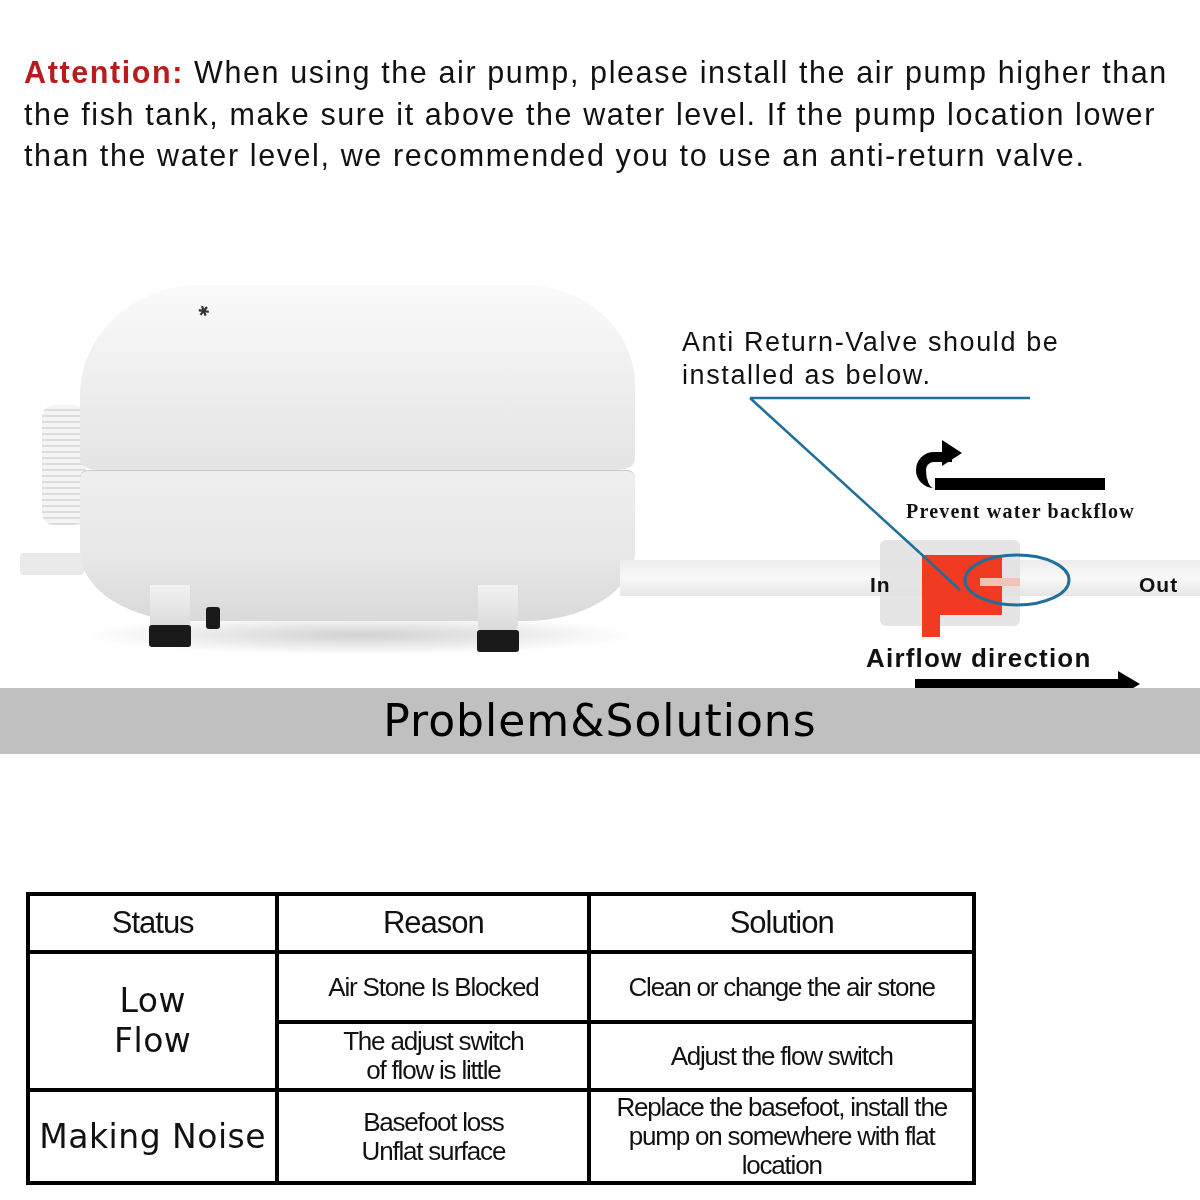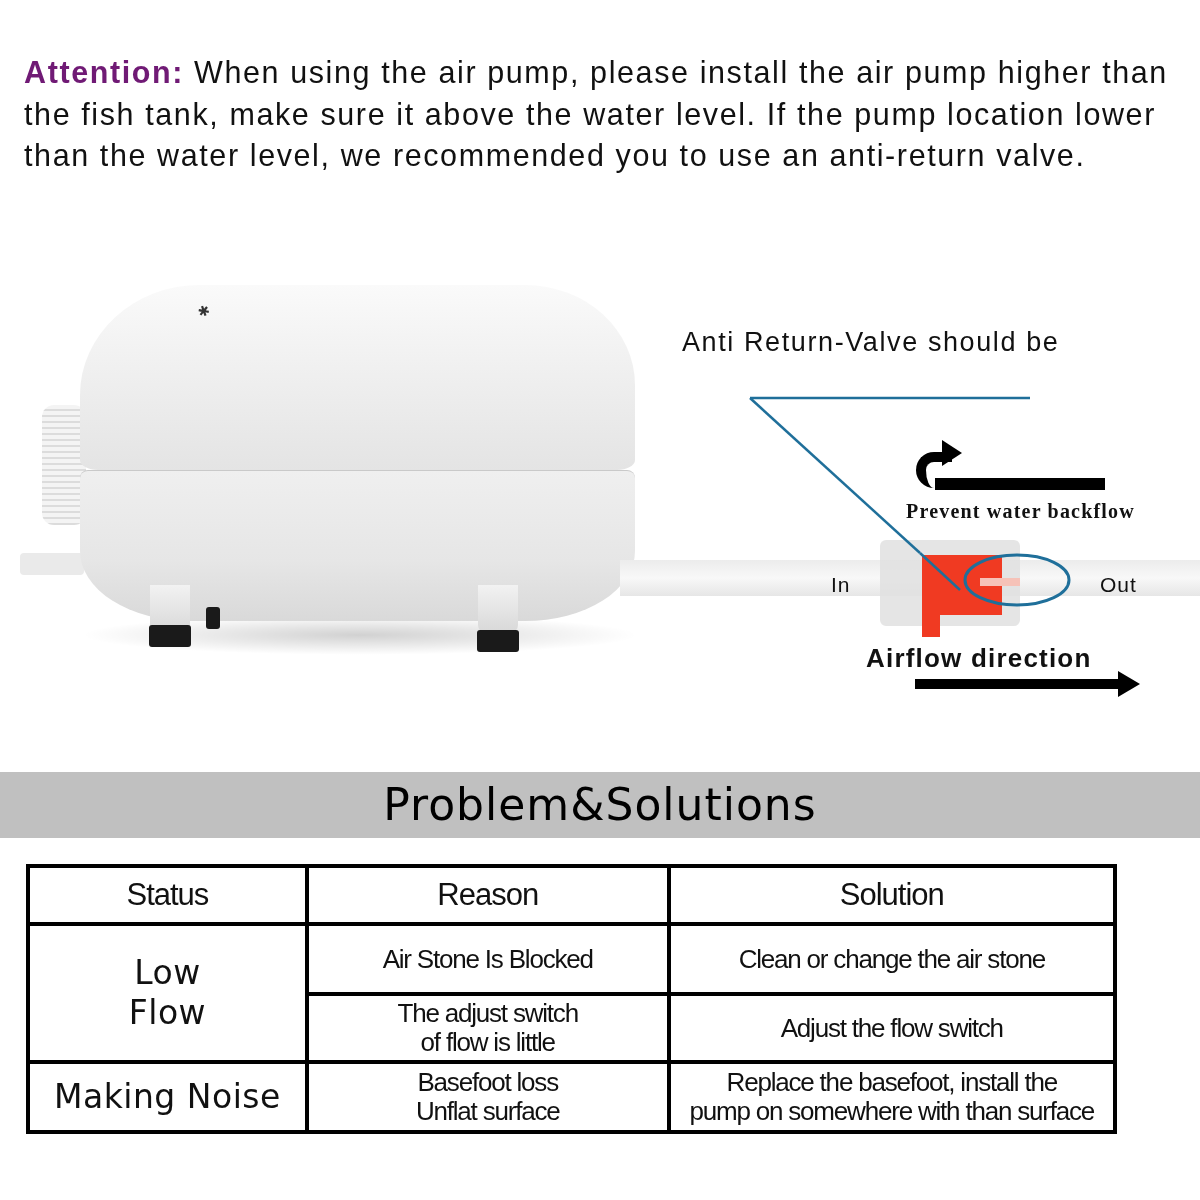--- a/index.html
+++ b/index.html
@@ -1,48 +1,48 @@
 <!DOCTYPE html>
 <html><head>
 <meta charset="utf-8">
 <style>
   html, body { margin:0; padding:0; }
   body { width:1200px; height:1200px; background:#ffffff; position:relative; overflow:hidden; font-family:"Liberation Sans", sans-serif; color:#111; }
   .attention { position:absolute; left:24px; top:52px; width:1170px; font-size:30.5px; line-height:41.5px; letter-spacing:1.6px; color:#111; }
-  .attention .label { color:#701a75; font-weight:bold; }
+  .attention .label { color:#b91c1c; font-weight:bold; }
 
   .pump { position:absolute; left:20px; top:285px; width:620px; height:380px; }
   .pump .shadow { position:absolute; left:60px; top:330px; width:560px; height:40px; background:radial-gradient(ellipse at center, rgba(0,0,0,0.18), rgba(0,0,0,0) 70%); }
   .pump .top { position:absolute; left:60px; top:0; width:555px; height:185px; background:linear-gradient(180deg,#fafafa 0%,#f1f1f1 40%,#e4e4e4 100%); border-radius:120px 110px 18px 18px / 110px 100px 10px 10px; }
   .pump .bottom { position:absolute; left:60px; top:185px; width:555px; height:150px; background:linear-gradient(180deg,#efefef 0%,#e6e6e6 60%,#d9d9d9 100%); border-radius:8px 8px 110px 110px / 8px 8px 70px 70px; border-top:1px solid #c9c9c9; }
   .pump .knob { position:absolute; left:22px; top:120px; width:44px; height:120px; background:repeating-linear-gradient(180deg,#f4f4f4 0 4px,#dcdcdc 4px 6px); border-radius:12px; }
   .pump .nozzle { position:absolute; left:0; top:268px; width:64px; height:22px; background:#eaeaea; border-radius:4px; }
   .pump .leg { position:absolute; width:40px; height:48px; background:linear-gradient(180deg,#f2f2f2,#d8d8d8); border-radius:0 0 8px 8px; }
   .pump .foot { position:absolute; width:42px; height:22px; background:#1a1a1a; border-radius:3px; }
   .pump .logo { position:absolute; left:178px; top:18px; font-size:14px; color:#333; transform:rotate(-20deg); }
 
   .valve-title { position:absolute; left:682px; top:326px; font-size:27px; line-height:33px; letter-spacing:1.6px; color:#111; }
   .tube { position:absolute; left:620px; top:560px; width:580px; height:36px; background:linear-gradient(180deg,#ececec,#f8f8f8 50%,#e6e6e6); }
   .valve-body { position:absolute; left:880px; top:540px; width:140px; height:86px; background:rgba(225,225,225,0.85); border-radius:6px; }
   .valve-red { position:absolute; left:922px; top:555px; width:80px; height:60px; background:#f03a22; }
   .valve-red-stem { position:absolute; left:922px; top:555px; width:18px; height:82px; background:#f03a22; }
   .valve-pin { position:absolute; left:980px; top:578px; width:40px; height:8px; background:#f6c2b8; }
-  .lbl { position:absolute; font-size:21px; font-weight:normal; letter-spacing:1px; color:#111; }
+  .lbl { position:absolute; font-size:21px; font-weight:bold; letter-spacing:1px; color:#111;margin-left:39px; }
   .lbl-small { position:absolute; font-size:21px; letter-spacing:1.2px; color:#111; }
   .arrow-right { position:absolute; left:915px; top:679px; width:208px; height:10px; background:#000; }
   .arrow-right-head { position:absolute; left:1118px; top:671px; width:0; height:0; border-left:22px solid #000; border-top:13px solid transparent; border-bottom:13px solid transparent; }
   .backflow-line { position:absolute; left:935px; top:478px; width:170px; height:12px; background:#000; }
   .backflow-curl { position:absolute; left:916px; top:452px; width:26px; height:26px; border:10px solid #000; border-right:none; border-radius:22px 0 0 22px; border-bottom:none; }
   .backflow-head { position:absolute; left:942px; top:440px; width:0; height:0; border-left:20px solid #000; border-top:13px solid transparent; border-bottom:13px solid transparent; }
   svg.callout { position:absolute; left:0; top:0; }
 
-  .banner { position:absolute; left:0; top:772px; width:1200px; height:66px; background:#c0c0c0; text-align:center; }
+  .banner { position:absolute; left:0; top:688px; width:1200px; height:66px; background:#c0c0c0; text-align:center; }
   .banner span { font-family:"DejaVu Sans", sans-serif; font-size:44px; line-height:66px; color:#000; letter-spacing:1px; }
 
-  table.ps { position:absolute; left:26px; top:864px; width:1091px; border-collapse:collapse; font-family:"Liberation Sans", sans-serif; }
+  table.ps { position:absolute; left:26px; top:892px; width:950px; border-collapse:collapse; font-family:"Liberation Sans", sans-serif; }
   table.ps td, table.ps th { border:4px solid #000; text-align:center; vertical-align:middle; color:#111; font-weight:normal; }
   table.ps th { height:52px; font-size:31px; letter-spacing:-1px; }
   table.ps td { font-size:26px; letter-spacing:-1.2px; line-height:29px;text-align:center; }
   table.ps td.status { font-size:33px; letter-spacing:0.5px; line-height:40px; font-family:"DejaVu Sans", sans-serif; }
   .r1 { height:70px; } .r2 { height:68px; } .r3 { height:70px; }
 </style>
 </head>
 <body>
 
 <div class="attention">
@@ -58,20 +58,21 @@
   <div class="logo">✱</div>
   <div class="leg" style="left:130px;top:300px;"></div>
   <div class="foot" style="left:129px;top:340px;"></div>
   <div class="foot" style="left:186px;top:322px;width:14px;"></div>
   <div class="leg" style="left:458px;top:300px;"></div>
   <div class="foot" style="left:457px;top:345px;"></div>
 </div>
 
 <div class="valve-title">
   <div>Anti Return-Valve should be</div>
+  <div>installed as below.</div>
 </div>
 
 <div class="tube"></div>
 <div class="valve-body"></div>
 <div class="valve-red-stem"></div>
 <div class="valve-red"></div>
 <div class="valve-pin"></div>
 
 <div class="backflow-curl"></div>
 <div class="backflow-head"></div>
@@ -124,17 +125,17 @@
     <td>Adjust  the flow switch</td>
   </tr>
   <tr class="r3">
     <td class="status">Making Noise</td>
     <td>
       <div>Basefoot loss</div>
       <div>Unflat surface</div>
     </td>
     <td>
       <div>Replace the basefoot, install the</div>
-      <div>pump on somewhere with than surface</div>
+      <div>pump on somewhere with flat location</div>
     </td>
   </tr>
 </tbody>
   </table>
 
 </body></html>

